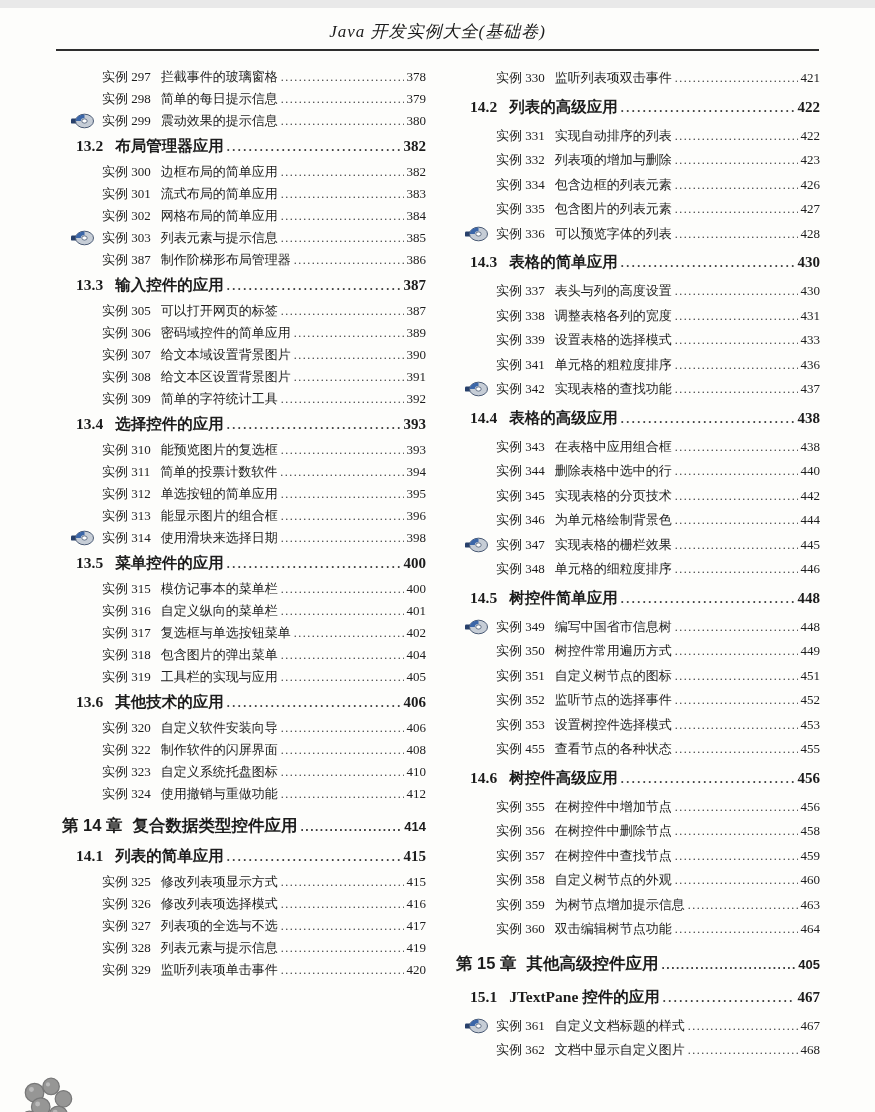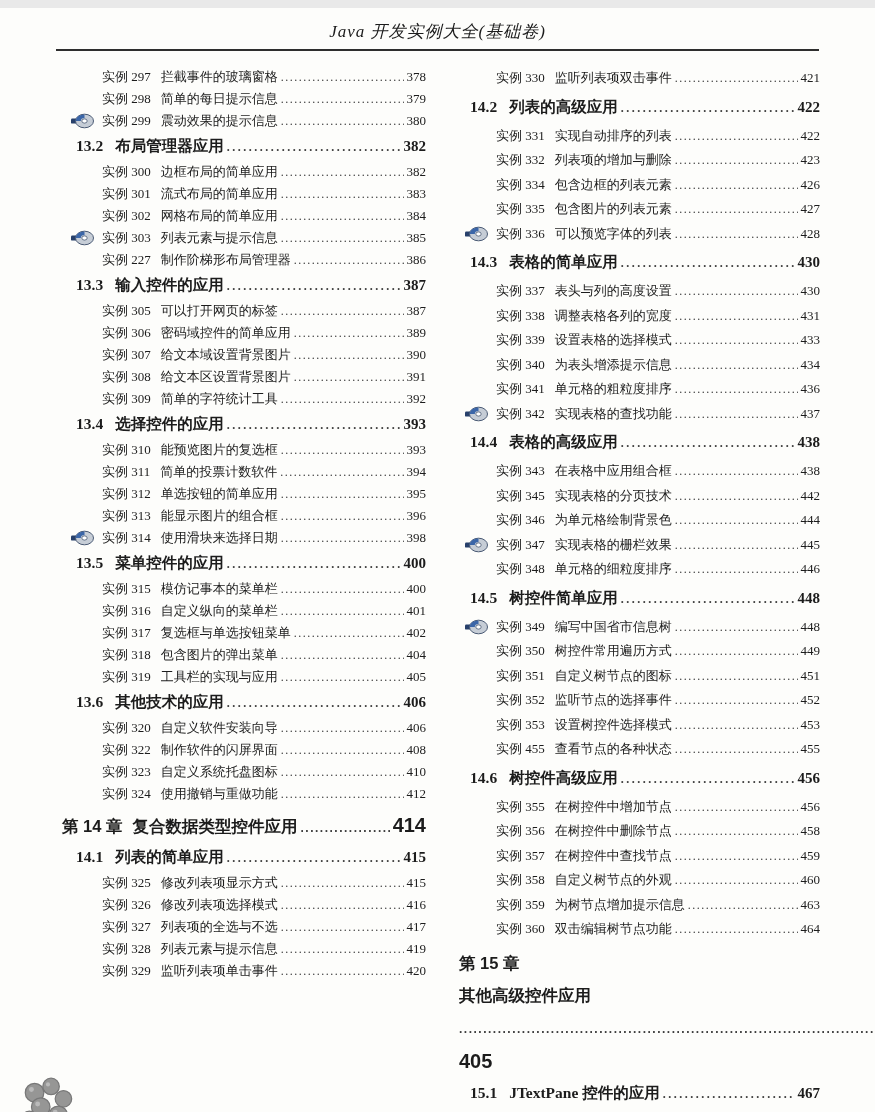--- a/index.html
+++ b/index.html
@@ -22,33 +22,33 @@
   .row.ex{padding-left:40px;}
   .row.sec{
     padding-left:14px;font-size:15.5px;font-weight:600;line-height:26px;margin:1px 0;
     font-family:"Liberation Serif","DejaVu Serif",serif;
   }
   .col-right .row.sec{line-height:29px;justify-content:center;}
   .row.ch{
     padding-left:0;font-size:16.5px;font-weight:700;line-height:30px;margin:5px 0 1px;
     font-family:"Liberation Sans","DejaVu Sans",sans-serif;
   }
-  .col-right .row.ch{line-height:32px;flex-direction:column;}
+  .col-right .row.ch{line-height:32px;}
   .row .label{white-space:nowrap;margin-right:10px;}
   .row.sec .label{margin-right:12px;}
   .row .title{white-space:nowrap;}
   .row .dots{flex:1;overflow:hidden;white-space:nowrap;margin:0 3px;color:#3c3c3c;}
   .row .dots::after{
     content:"..........................................................................................................";
     letter-spacing:1.5px;font-size:12px;
   }
   .row.sec .dots::after{letter-spacing:2.5px;}
   .row .pageno{white-space:nowrap;}
   .row.sec .pageno{font-size:15px;}
-  .row.ch .pageno{font-size:20px;}
+  .row.ch .pageno{font-size:13px;}
   .media-icon{position:absolute;left:9px;top:50%;transform:translateY(-50%);width:24px;height:16px;}
   .stamp{position:absolute;left:16px;bottom:-16px;width:66px;height:62px;opacity:0.9;}
 </style>
 </head>
 <body>
 
 <div class="page">
 
   <div class="header">
     <div class="header-title">Java 开发实例大全(基础卷)</div>
@@ -118,21 +118,21 @@
       <path d="M13.5 1.4 A 9 6.8 0 0 0 4.5 8 L 9.8 8 A 3.7 2.9 0 0 1 13.5 5.1 Z" fill="#3b66a8"></path>
       <ellipse cx="13.5" cy="8" rx="2.7" ry="2.1" fill="#ffffff" stroke="#4a5a74" stroke-width="0.8"></ellipse>
     </svg>
     <span class="label">实例 303</span>
     <span class="title">列表元素与提示信息</span>
     <span class="dots"></span>
     <span class="pageno">385</span>
   </div>
         <div class="row ex">
 
-    <span class="label">实例 227</span>
+    <span class="label">实例 387</span>
     <span class="title">制作阶梯形布局管理器</span>
     <span class="dots"></span>
     <span class="pageno">386</span>
   </div>
         <div class="row sec">
 
     <span class="label">13.3</span>
     <span class="title">输入控件的应用</span>
     <span class="dots"></span>
     <span class="pageno">387</span>
@@ -424,27 +424,20 @@
   </div>
         <div class="row ex">
 
     <span class="label">实例 339</span>
     <span class="title">设置表格的选择模式</span>
     <span class="dots"></span>
     <span class="pageno">433</span>
   </div>
         <div class="row ex">
 
-    <span class="label">实例 340</span>
-    <span class="title">为表头增添提示信息</span>
-    <span class="dots"></span>
-    <span class="pageno">434</span>
-  </div>
-        <div class="row ex">
-
     <span class="label">实例 341</span>
     <span class="title">单元格的粗粒度排序</span>
     <span class="dots"></span>
     <span class="pageno">436</span>
   </div>
         <div class="row ex">
     <svg class="media-icon" viewBox="0 0 24 16" aria-hidden="true">
       <rect x="0" y="5.6" width="6" height="5" rx="1.2" fill="#27406b"></rect>
       <ellipse cx="13.5" cy="8" rx="9" ry="6.8" fill="#c6cdd6" stroke="#4a5a74" stroke-width="1"></ellipse>
       <path d="M13.5 1.4 A 9 6.8 0 0 0 4.5 8 L 9.8 8 A 3.7 2.9 0 0 1 13.5 5.1 Z" fill="#3b66a8"></path>
@@ -461,20 +454,27 @@
     <span class="title">表格的高级应用</span>
     <span class="dots"></span>
     <span class="pageno">438</span>
   </div>
         <div class="row ex">
 
     <span class="label">实例 343</span>
     <span class="title">在表格中应用组合框</span>
     <span class="dots"></span>
     <span class="pageno">438</span>
+  </div>
+        <div class="row ex">
+
+    <span class="label">实例 344</span>
+    <span class="title">删除表格中选中的行</span>
+    <span class="dots"></span>
+    <span class="pageno">440</span>
   </div>
         <div class="row ex">
 
     <span class="label">实例 345</span>
     <span class="title">实现表格的分页技术</span>
     <span class="dots"></span>
     <span class="pageno">442</span>
   </div>
         <div class="row ex">
 

